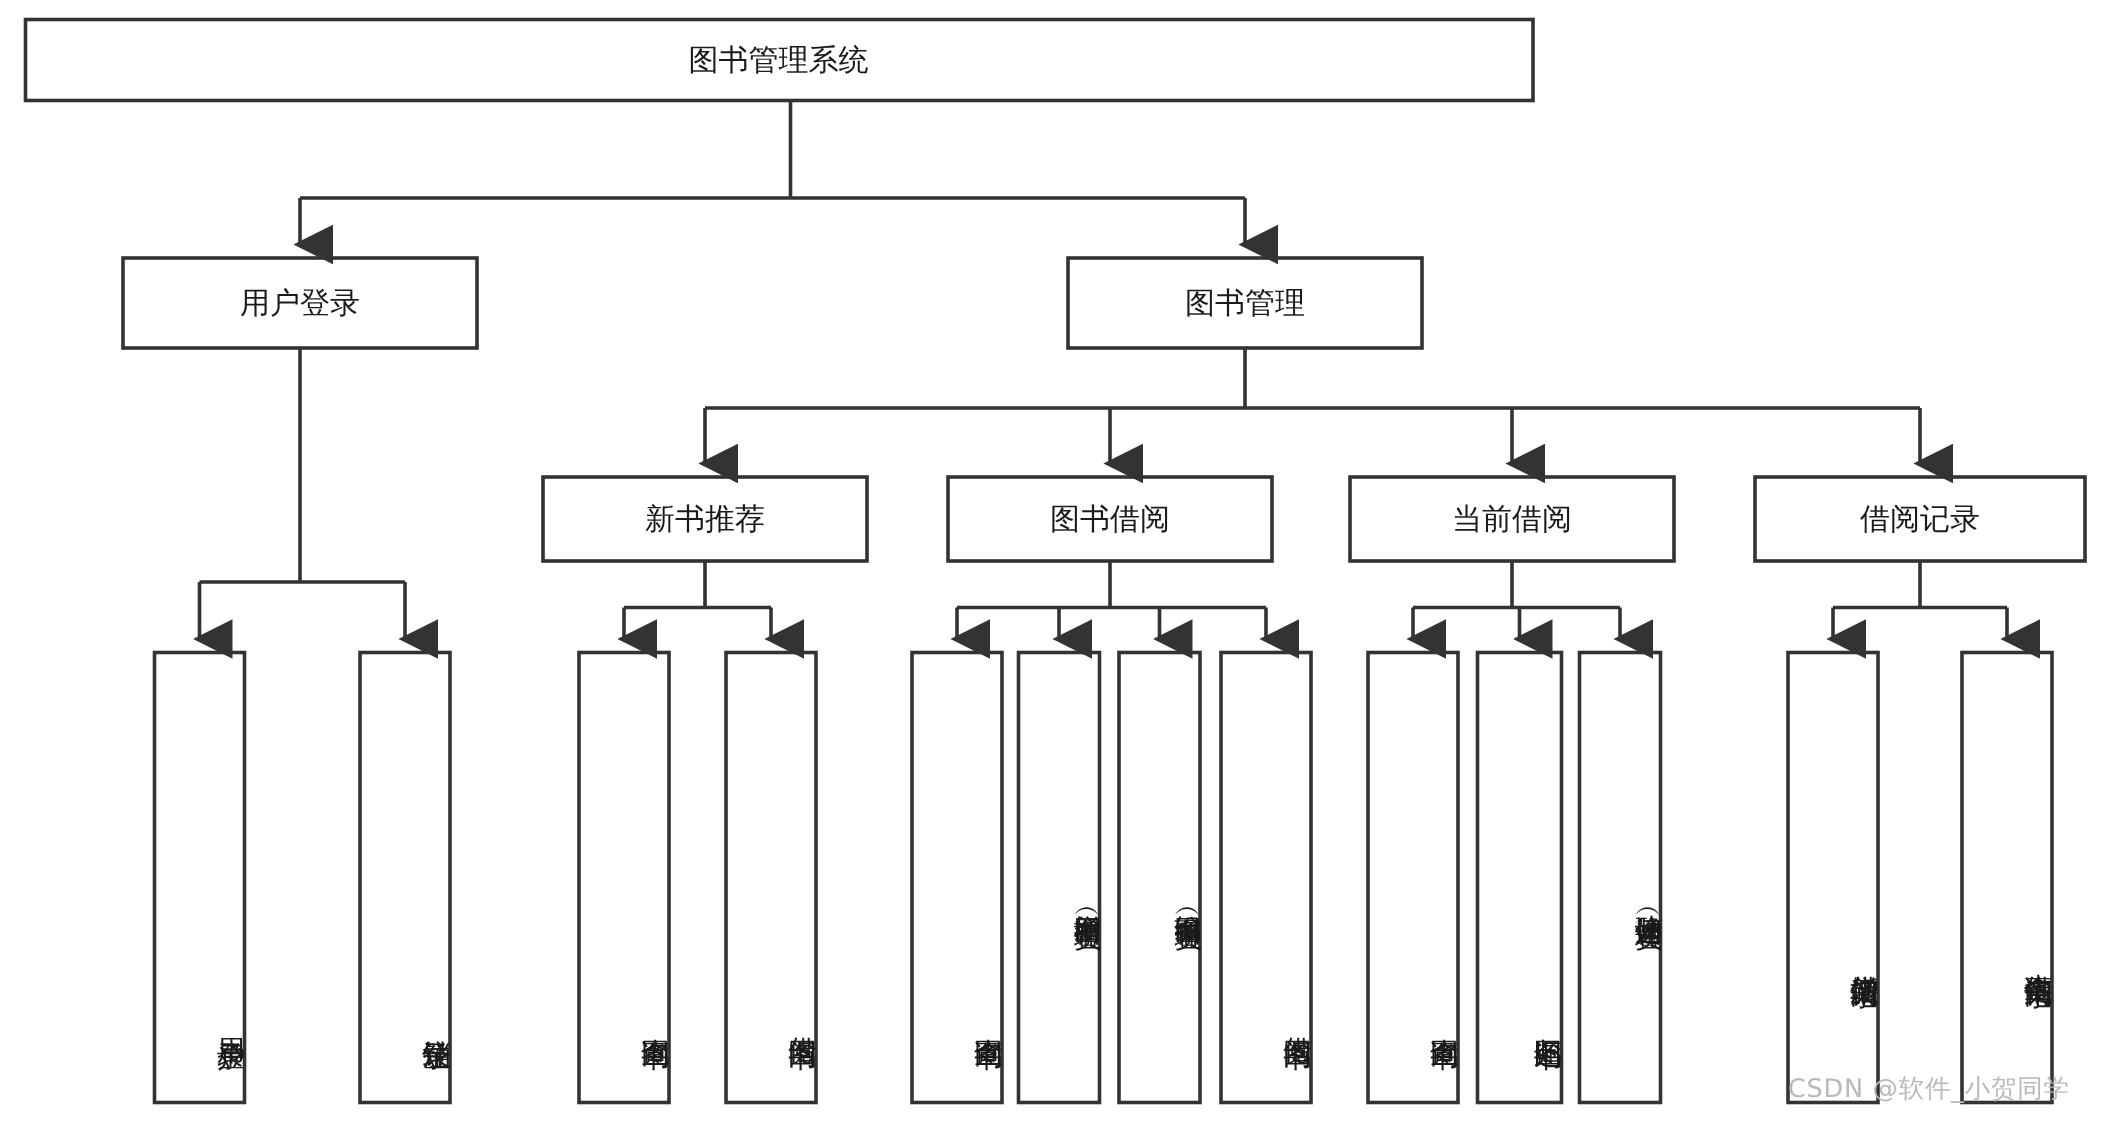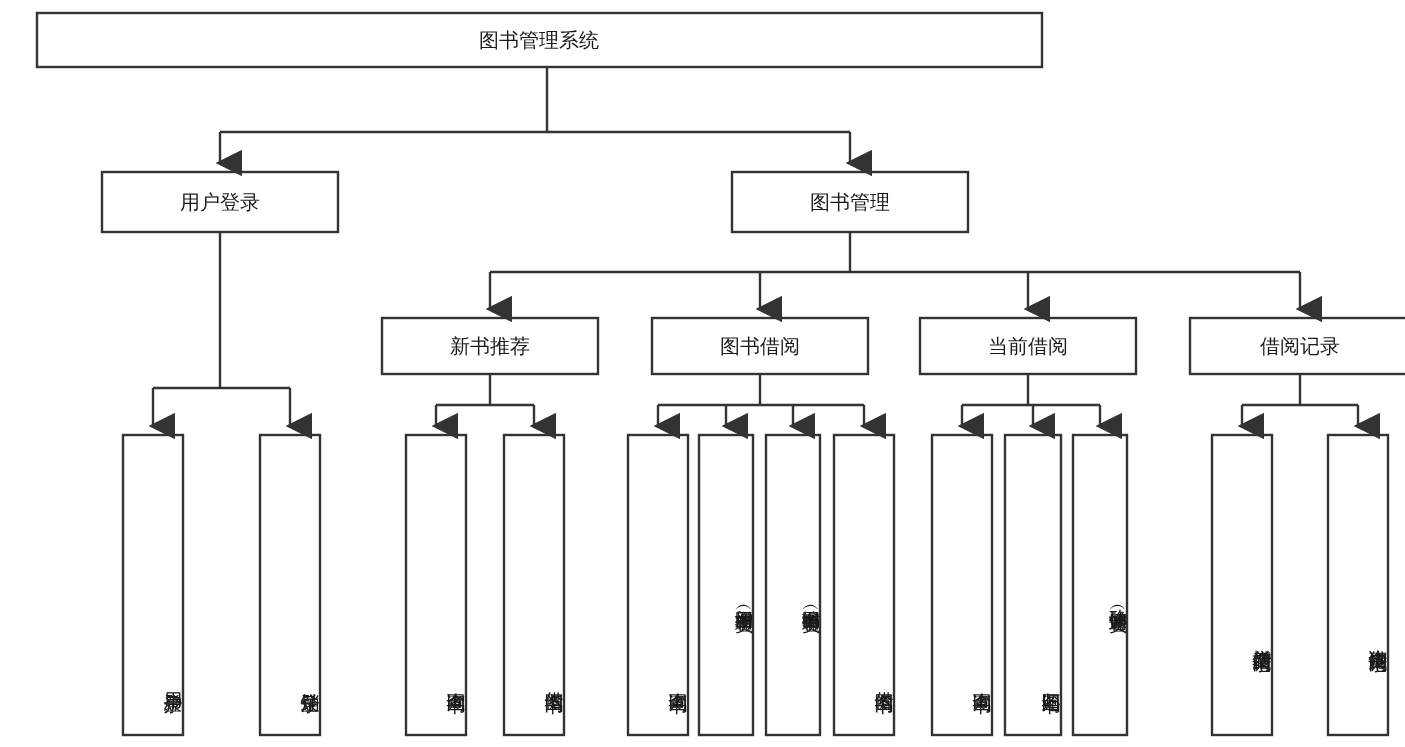--- a/index.html
+++ b/index.html
@@ -12,21 +12,20 @@
     width: 1405px;
     height: 747px;
     overflow: hidden;
     font-family: "DejaVu Sans", "Liberation Sans", sans-serif;
   }
   #diagram-root {
     position: relative;
     width: 1359px;
     height: 747px;
     background: #ffffff;
-    margin-left: 20px;
   }
   svg#diagram-svg {
     position: absolute;
     left: 0;
     top: 0;
     width: 1405px;
     height: 747px;
     display: block;
   }
   .node-box {
@@ -176,14 +175,15 @@
   <div class="node-label-v" style="left:746px; top:435px; width:54px; height:300px; padding-top:14px; font-size:18px;">编辑图书（管理员）</div>
   <div class="node-label-v" style="left:814px; top:435px; width:60px; height:300px; padding-top:94px;">借阅图书</div>
 
   <div class="node-label-v" style="left:912px; top:435px; width:60px; height:300px; padding-top:94px;">查询图书</div>
   <div class="node-label-v" style="left:985px; top:435px; width:56px; height:300px; padding-top:94px;">归还图书</div>
   <div class="node-label-v" style="left:1053px; top:435px; width:54px; height:300px; padding-top:14px; font-size:18px;">确认归还（管理员）</div>
 
   <div class="node-label-v" style="left:1192px; top:435px; width:60px; height:300px; padding-top:52px;">新增借阅记录</div>
   <div class="node-label-v" style="left:1308px; top:435px; width:60px; height:300px; padding-top:52px;">查询借阅记录</div>
 
+  <div class="watermark" style="left:1192px; top:714px;">CSDN @软件_小贺同学</div>
 
 </div>
 
 </body></html>

